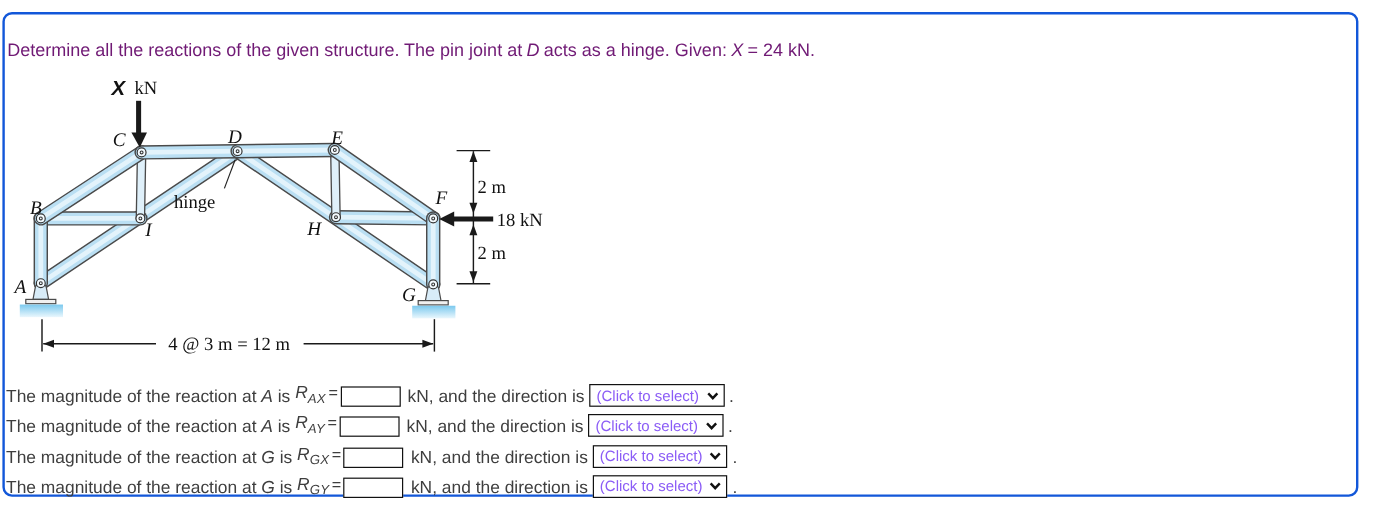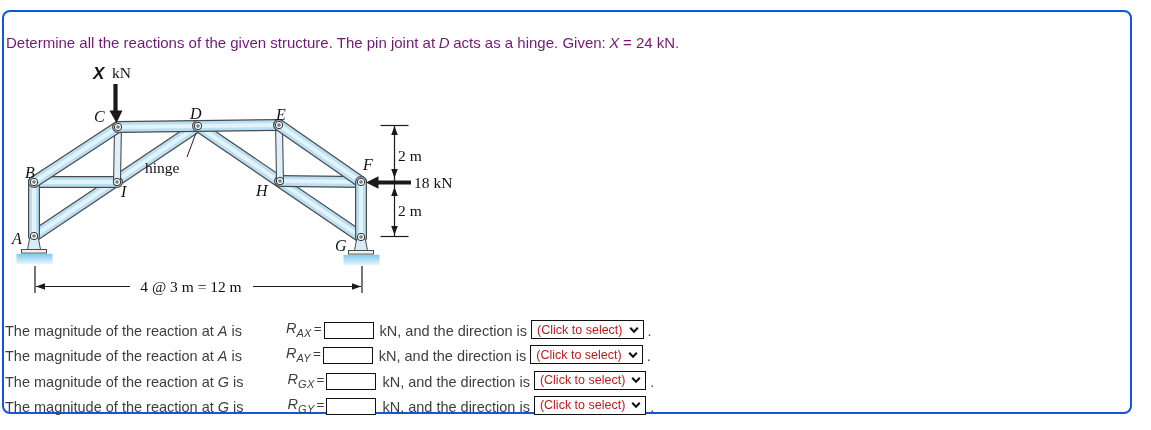--- a/index.html
+++ b/index.html
@@ -38,27 +38,27 @@
   .sup{fill:#d8ecf8;stroke:#4a4a4a;stroke-width:1;}
   .plate{fill:#f0f0f0;stroke:#4a4a4a;stroke-width:1;}
   text.lbl{font-family:"Liberation Serif",serif;font-style:italic;font-size:16px;fill:#111;}
   text.txt{font-family:"Liberation Serif",serif;font-size:15.5px;fill:#111;}
   text.xload{font-family:"Liberation Sans",sans-serif;font-weight:bold;font-style:italic;font-size:17px;fill:#111;}
 
   
   .questions{position:absolute;left:5px;top:314px;}
   .qrow{display:flex;align-items:flex-end;height:25.2px;white-space:nowrap;font-size:14.5px;}
   .qrow .qt{margin-right:4px;}
-  .rsym{margin-right:2px;font-style:italic;margin-left:40px;}
+  .rsym{margin-right:2px;font-style:italic;}
   .rsym sub{font-size:11px;font-style:italic;vertical-align:-4px;letter-spacing:.3px;}
   .rsym .eq{font-style:normal;margin-left:2px;font-size:13.5px;}
   .qinput{width:50px;height:17px;border:1.5px solid #111;background:#fff;margin-right:6px;
           font-family:"Liberation Sans",sans-serif;font-size:13px;padding:0 2px;}
   .qselect{display:inline-flex;align-items:center;gap:6px;border:1.5px solid #111;background:#fff;
-           height:19px;padding:0 4px 0 5px;font-size:12.5px;color:#b91c1c;cursor:pointer;margin-right:4px;}
+           height:19px;padding:0 4px 0 5px;font-size:12.5px;color:#8b5cf6;cursor:pointer;margin-right:4px;}
   .chev{display:block;}
 </style>
 </head>
 <body>
 
 <div class="page">
   <div class="card"></div>
 
   <div class="prompt">
     <span>Determine all the reactions of the given structure. The pin joint at</span><span class="it">D</span><span>acts as a hinge. Given:</span><span class="it">X</span><span>= 24 kN.</span>

